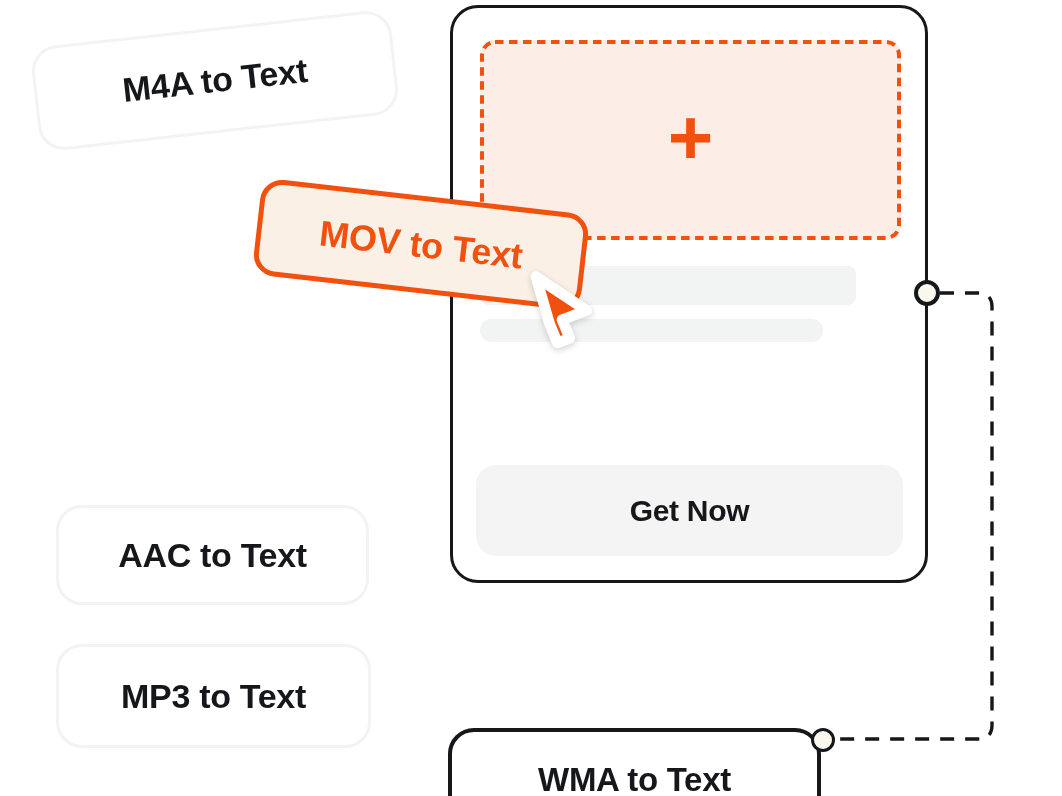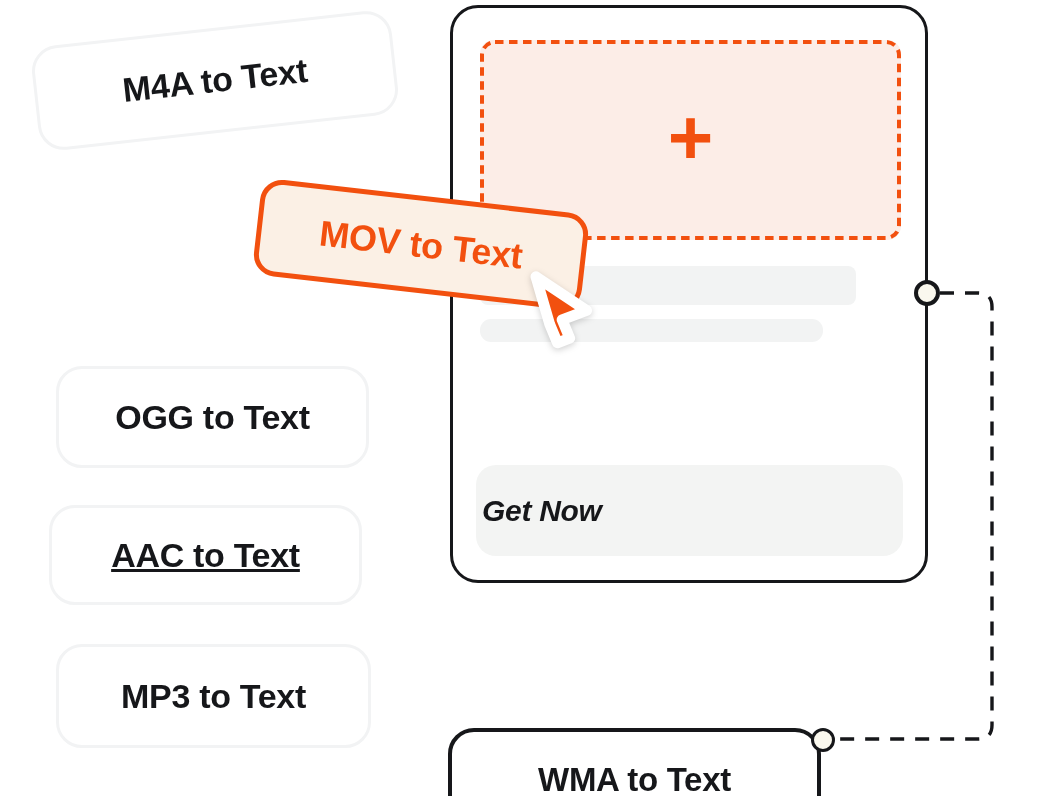--- a/index.html
+++ b/index.html
@@ -23,21 +23,21 @@
   .stage *{box-sizing:border-box;}
 
   
   .pill{
     position:absolute;display:flex;align-items:center;justify-content:center;
     background:#fff;border:3px solid var(--light-pill-border);
     border-radius:26px;font-size:34px;letter-spacing:-.3px;white-space:nowrap;
   }
   .pill-m4a{left:34px;top:28px;width:362px;height:105px;transform:rotate(-6.3deg);}
   .pill-ogg{left:56px;top:366px;width:313px;height:102px;}
-  .pill-aac{left:49px;top:505px;width:313px;height:100px;text-decoration:underline;}
+  .pill-aac{left:56px;top:505px;width:313px;height:100px;}
   .pill-mp3{left:56px;top:644px;width:315px;height:104px;align-items:center;}
   .pill-mov{
     left:256px;top:196px;width:330px;height:97px;transform:rotate(6.5deg);
     background:var(--mov-pill-fill);border:5px solid var(--accent);
     border-radius:22px;color:var(--accent);font-size:36px;z-index:6;
   }
   .pill-wma{
     left:448px;top:728px;width:373px;height:103px;
     border:4.5px solid var(--ink);border-radius:26px;font-size:33px;z-index:4;
   }
@@ -58,23 +58,22 @@
     position:relative;font-size:78px;font-weight:700;color:var(--accent);
     line-height:1;transform:translateY(-3px);
   }
   .bar{position:absolute;background:var(--placeholder-bar);}
   .bar1{left:27px;top:258px;width:376px;height:39px;border-radius:8px;}
   .bar2{left:27px;top:311px;width:343px;height:23px;border-radius:11px;}
   .cta{
     position:absolute;left:23px;top:457px;width:427px;height:91px;
     background:var(--cta-bg);border:none;border-radius:20px;
     font-family:inherit;font-weight:700;font-size:30px;color:var(--ink);
-    letter-spacing:-.3px;display:flex;align-items:center;justify-content:flex-start;
+    letter-spacing:-.3px;display:flex;align-items:center;justify-content:center;
     cursor:pointer;
-    font-style:italic;
   }
 
   
   svg.connector{position:absolute;left:0;top:0;width:1062px;height:796px;z-index:1;pointer-events:none;}
   svg.connector path{fill:none;stroke:var(--ink);stroke-width:3.4;stroke-dasharray:14 11;}
   .node{
     position:absolute;border-radius:50%;background:var(--node-fill);
     border:4px solid var(--ink);z-index:5;
   }
   .node-card{left:914px;top:280px;width:26px;height:26px;}
@@ -91,23 +90,20 @@
 <body>
 
 <div class="stage">
 
   <svg class="connector" viewBox="0 0 1062 796">
     <path d="M 940 293 L 978 293 Q 992 293 992 307 L 992 725 Q 992 739 978 739 L 837 739"></path>
   </svg>
 
   <div class="pill pill-m4a">
     <span>M4A to Text</span>
-  </div>
-  <div class="pill pill-ogg">
-    <span>OGG to Text</span>
   </div>
   <div class="pill pill-aac">
     <span>AAC to Text</span>
   </div>
   <div class="pill pill-mp3">
     <span>MP3 to Text</span>
   </div>
 
   <div class="card">
     <div class="dropzone">

